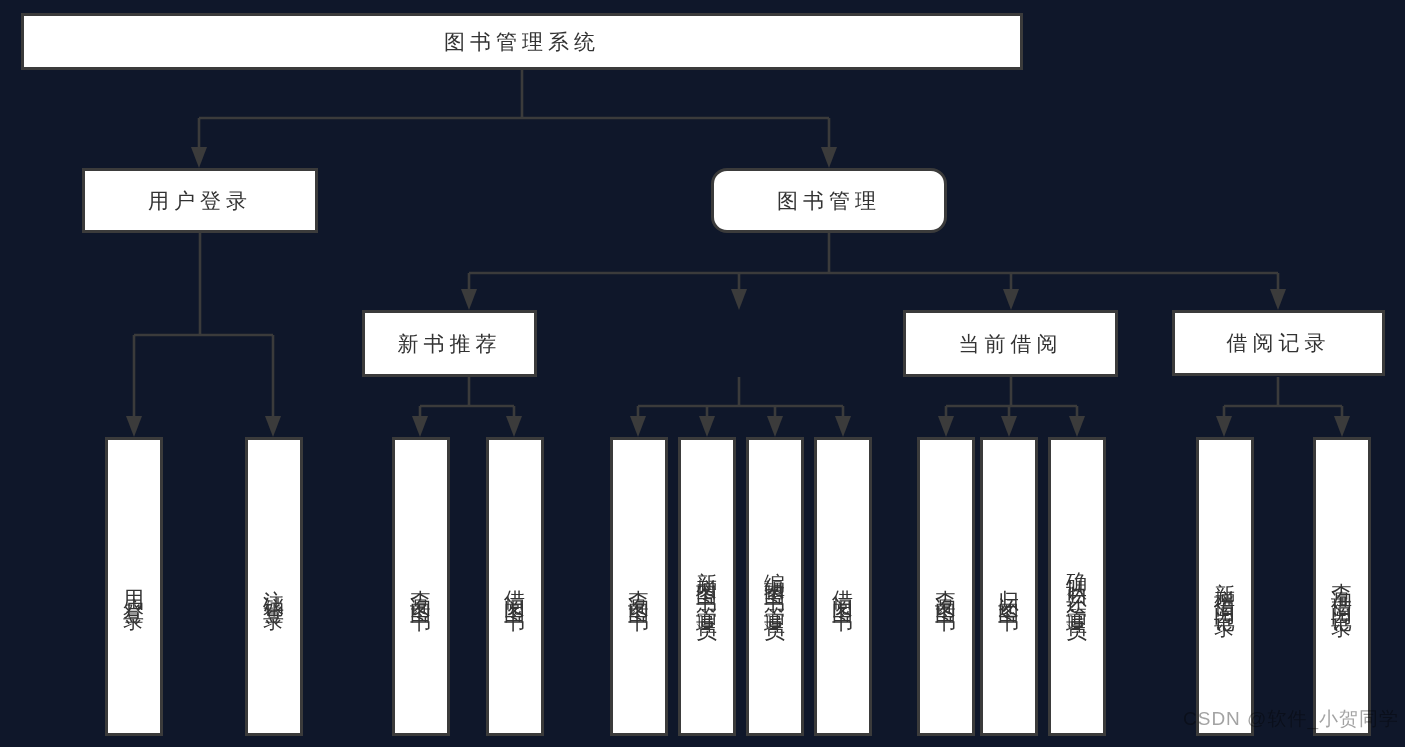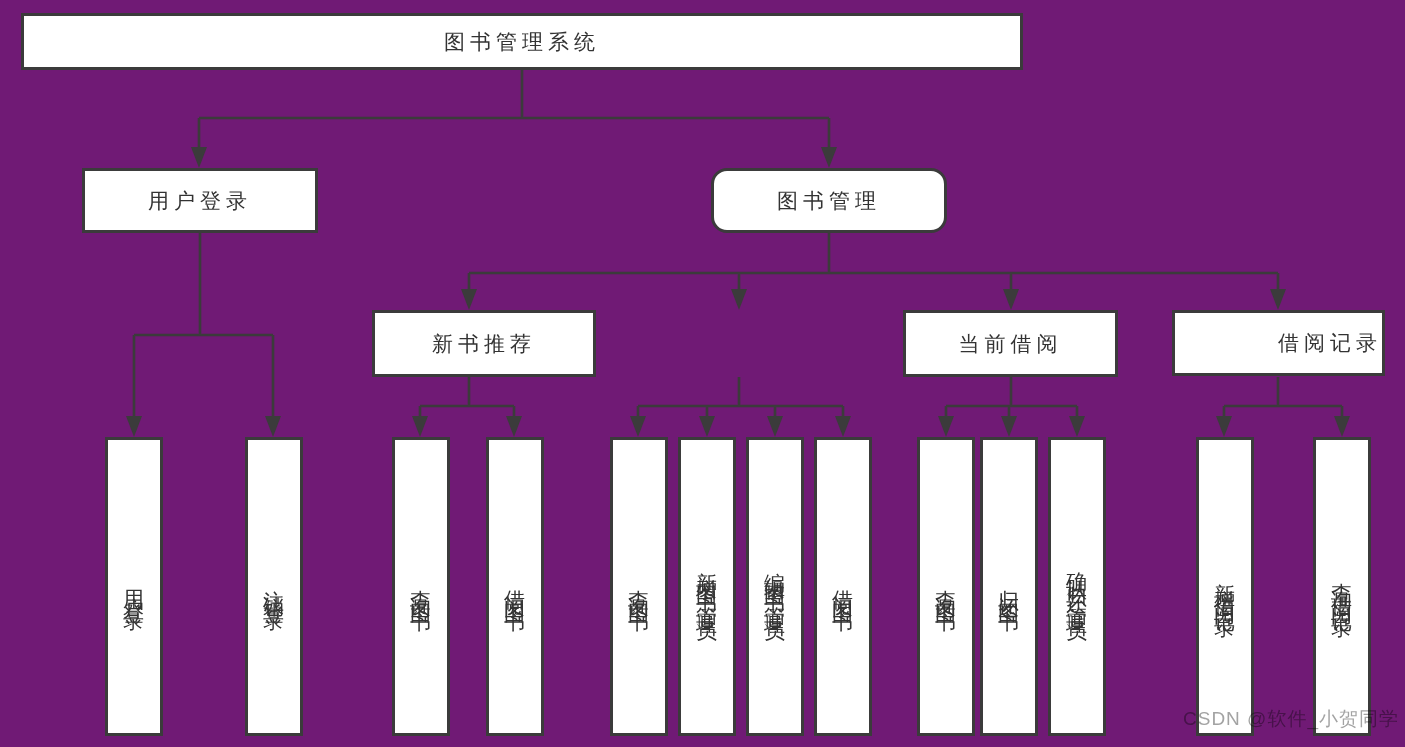--- a/index.html
+++ b/index.html
@@ -5,21 +5,21 @@
   html, body {
     margin: 0;
     padding: 0;
     background: #ffffff;
     font-family: "Liberation Sans", sans-serif;
   }
   .stage {
     position: relative;
     width: 1405px;
     height: 747px;
-    background: #701a75;
+    background: #0f172a;
     overflow: hidden;
   }
   .connectors {
     position: absolute;
     left: 0;
     top: 0;
     z-index: 0;
   }
   .node {
     position: absolute;
@@ -99,27 +99,27 @@
     <span class="lbl">图书管理系统</span>
   </div>
 
   <div class="node" style="left:82px; top:168px; width:236px; height:65px;">
     <span class="lbl">用户登录</span>
   </div>
   <div class="node" style="left:711px; top:168px; width:236px; height:65px;border-radius:16px;">
     <span class="lbl">图书管理</span>
   </div>
 
-  <div class="node" style="left:372px; top:310px; width:224px; height:67px;">
+  <div class="node" style="left:362px; top:310px; width:175px; height:67px;">
     <span class="lbl">新书推荐</span>
   </div>
   <div class="node" style="left:903px; top:310px; width:215px; height:67px;">
     <span class="lbl">当前借阅</span>
   </div>
-  <div class="node" style="left:1172px; top:310px; width:213px; height:66px;justify-content:flex-end;">
+  <div class="node" style="left:1172px; top:310px; width:213px; height:66px;">
     <span class="lbl">借阅记录</span>
   </div>
 
   <div class="node vert" style="left:105px; top:437px; width:58px; height:299px;">
     <span class="lbl">用户登录</span>
   </div>
   <div class="node vert" style="left:245px; top:437px; width:58px; height:299px;">
     <span class="lbl">注销登录</span>
   </div>
 

